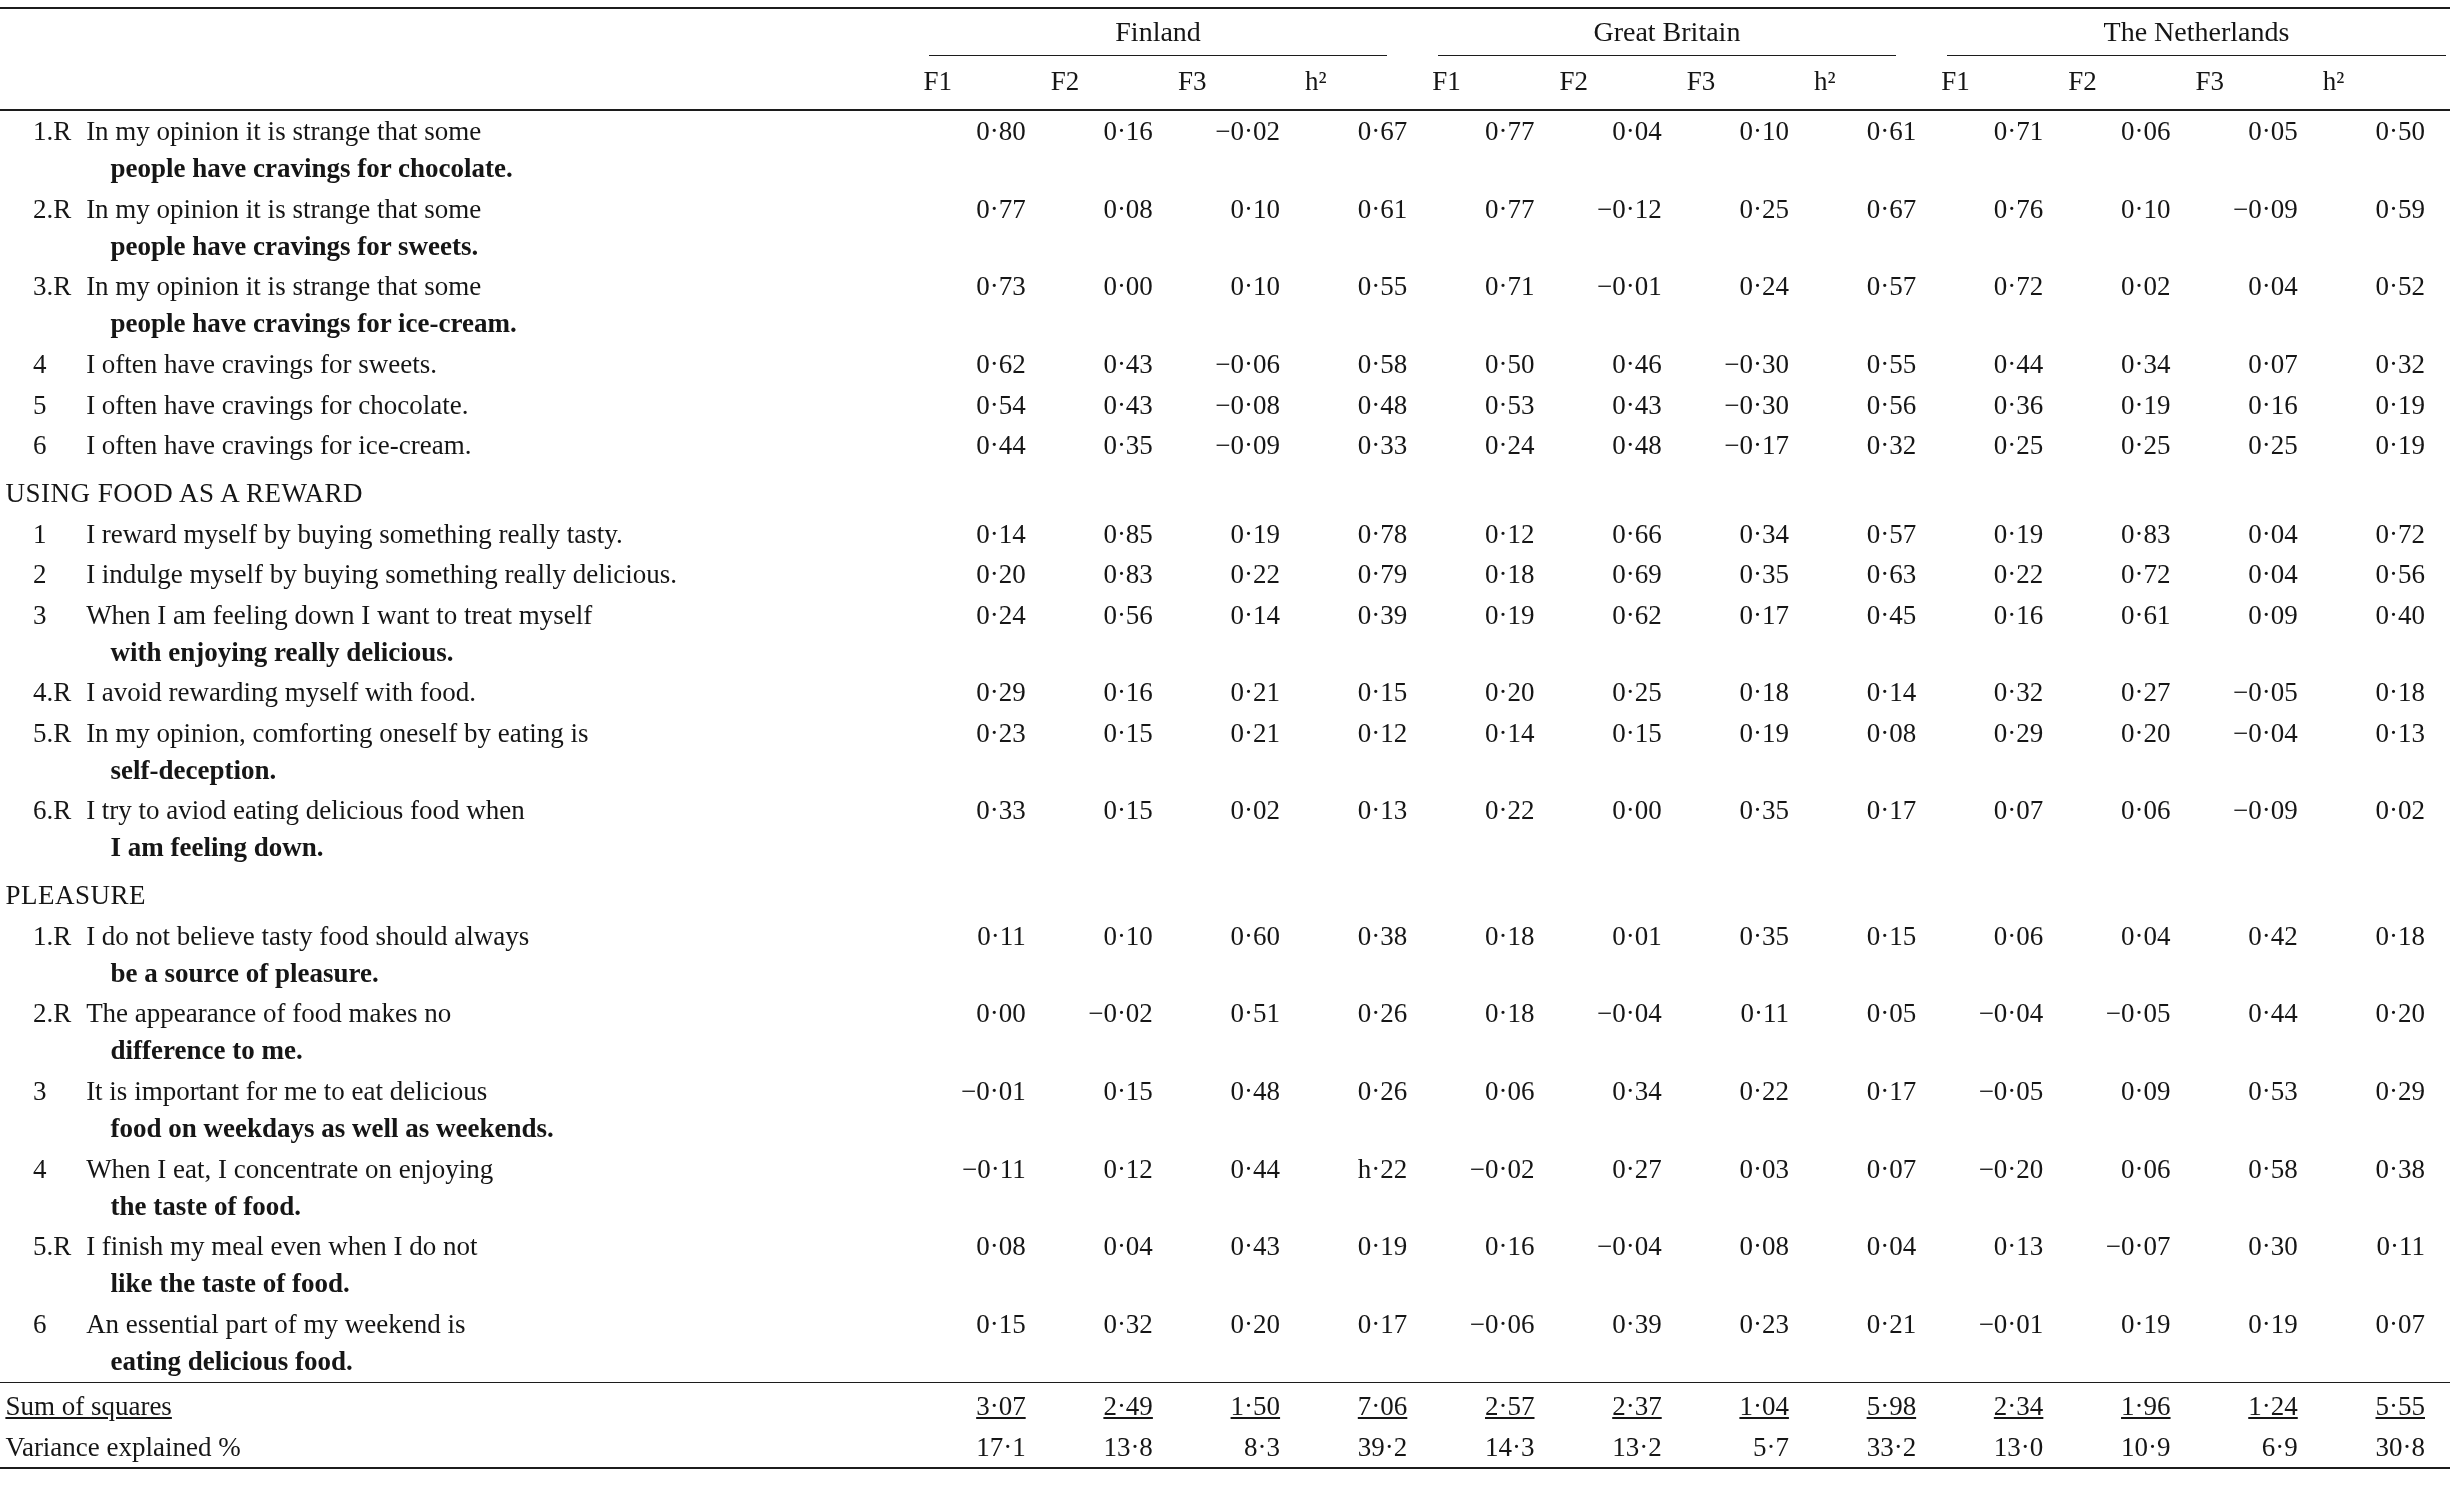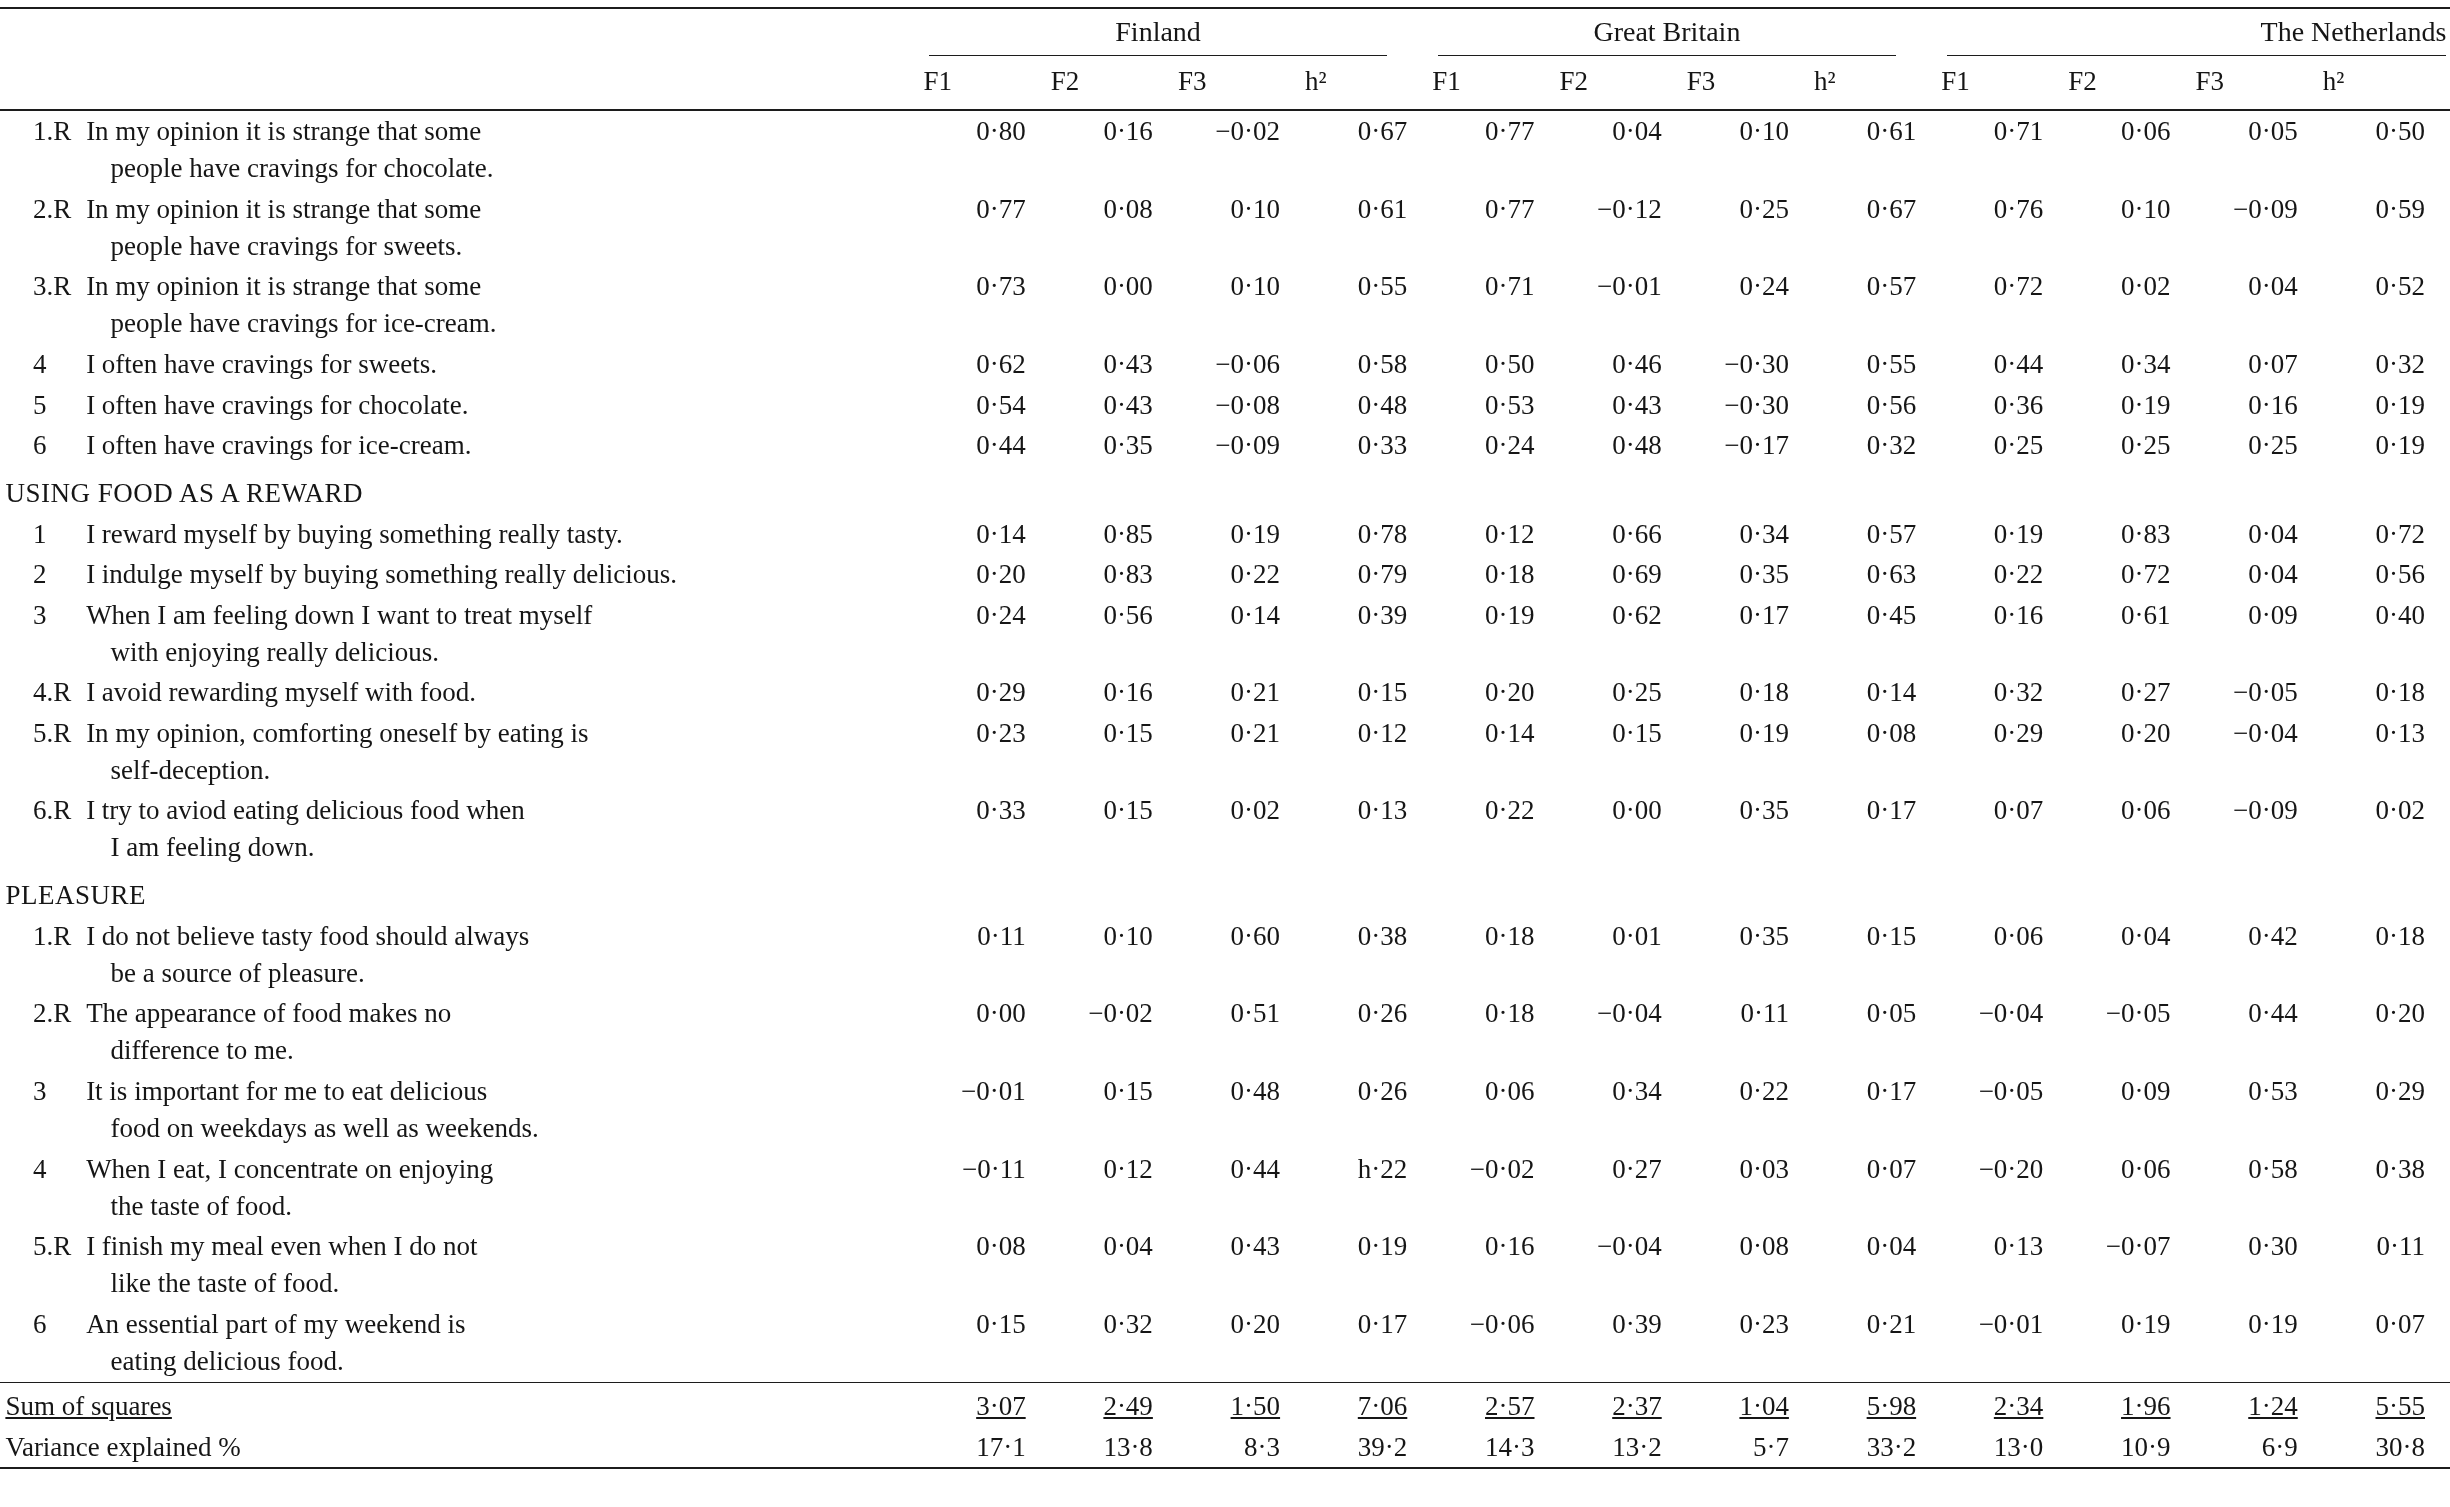--- a/index.html
+++ b/index.html
@@ -29,39 +29,39 @@
 
   
   tr.groups-row th { padding-top: 3.6px; }
   th.group .gwrap {
     border-bottom: 1.8px solid #1c1c1c;
     padding-bottom: 5.4px;
     margin: 0 45px 0 5.4px;
     text-align: center;
     font-size: 28px;
   }
-  th.group.last .gwrap { margin-right: 3.6px; text-align: right; }
+  th.group.last .gwrap { margin-right: 3.6px; }
 
   
   tr.cols-row th {
     border-bottom: 2.7px solid #1c1c1c;
     text-align: left;
     padding: 7.2px 0 9px 0;
     font-size: 27px;
   }
 
   
   td.section-title {
     padding: 9px 0 1.8px 5.4px;
     letter-spacing: 0.5px;
   }
   td.num  { padding: 1.8px 0 1.8px 33px; white-space: nowrap; }
   td.stmt { padding: 1.8px 0; }
   td.stmt .line { white-space: nowrap; }
-  td.stmt .line.cont { padding-left: 24.4px; }
+  td.stmt .line.cont { padding-left: 24.4px; font-weight: bold; }
   td.val {
     text-align: right;
     padding: 1.8px 25px 1.8px 0;
     white-space: nowrap;
   }
 
   
   tr.footer-row td { padding-top: 1.8px; padding-bottom: 1.8px; }
   tr.footer-row.first td { border-top: 1.8px solid #1c1c1c; padding-top: 5.4px; text-decoration: underline; }
   td.flabel { padding-left: 5.4px; white-space: nowrap; }

